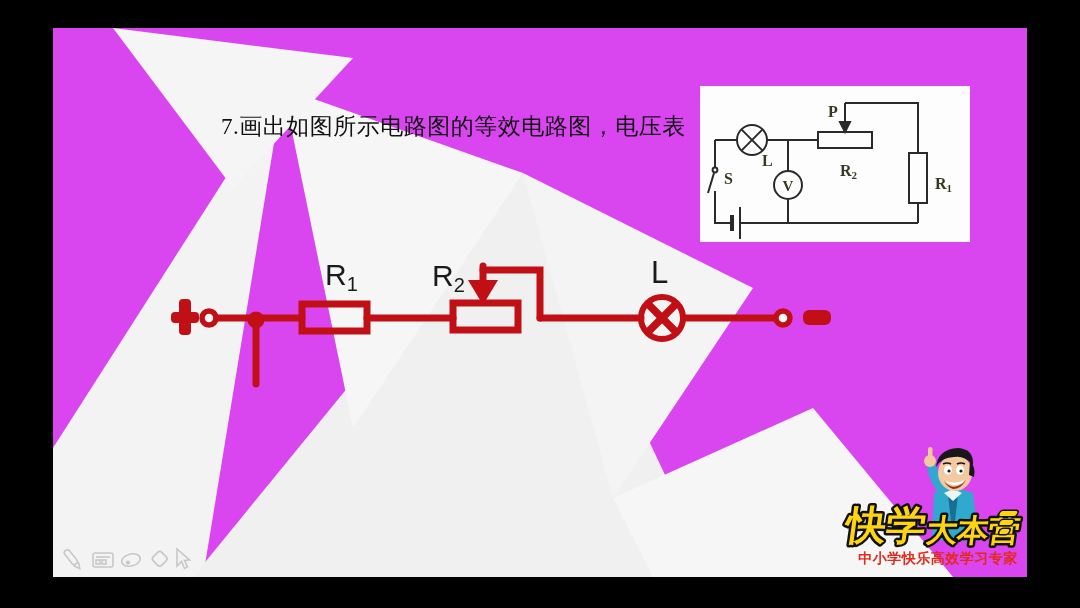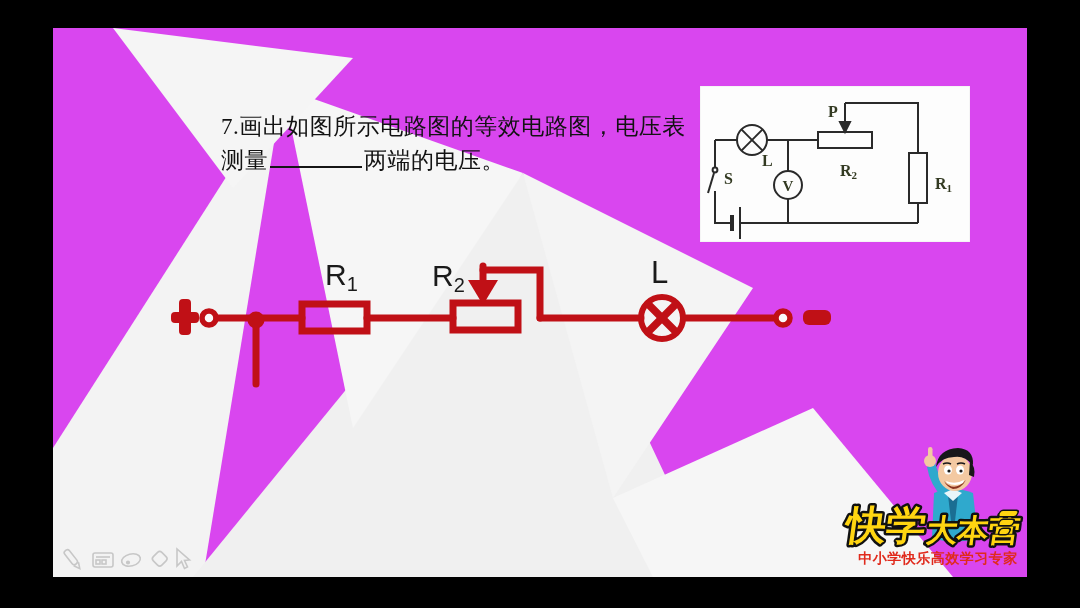--- a/index.html
+++ b/index.html
@@ -33,21 +33,20 @@
     <polygon points="0,420 230,60 150,549 0,549" fill="#f3f3f3"></polygon>
     <polygon points="140,549 470,145 660,549" fill="#f0f0f0"></polygon>
     <polygon points="230,60 470,145 300,400" fill="#f6f6f6"></polygon>
     <polygon points="470,145 700,260 560,470" fill="#f4f4f4"></polygon>
     <polygon points="60,0 300,30 180,160" fill="#f5f5f5"></polygon>
     <polygon points="560,470 760,380 900,549 600,549" fill="#f6f6f6"></polygon>
   </svg>
 
   <div class="question">
     <div>7.画出如图所示电路图的等效电路图，电压表</div>
-    <div><span>测量</span><span class="blank-line"></span><span>两端的电压。</span></div>
   </div>
 
   <div class="inset">
     <svg width="270" height="156" viewBox="0 0 270 156">
       <rect x="0" y="0" width="270" height="156" fill="#fdfdfd" stroke="#ededed" stroke-width="1"></rect>
       <g stroke="#2a2a2a" stroke-width="2" fill="none">
 
         <polyline points="15,54 37,54"></polyline>
         <circle cx="52" cy="54" r="15"></circle>
         <line x1="41.4" y1="43.4" x2="62.6" y2="64.6"></line>

